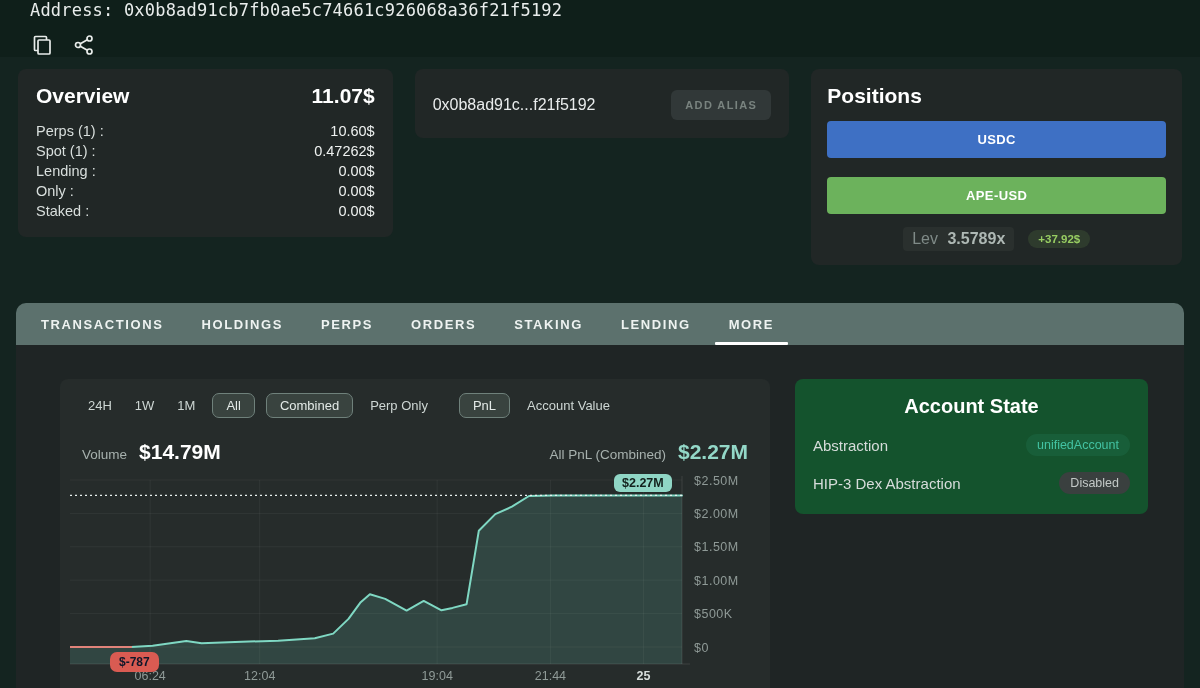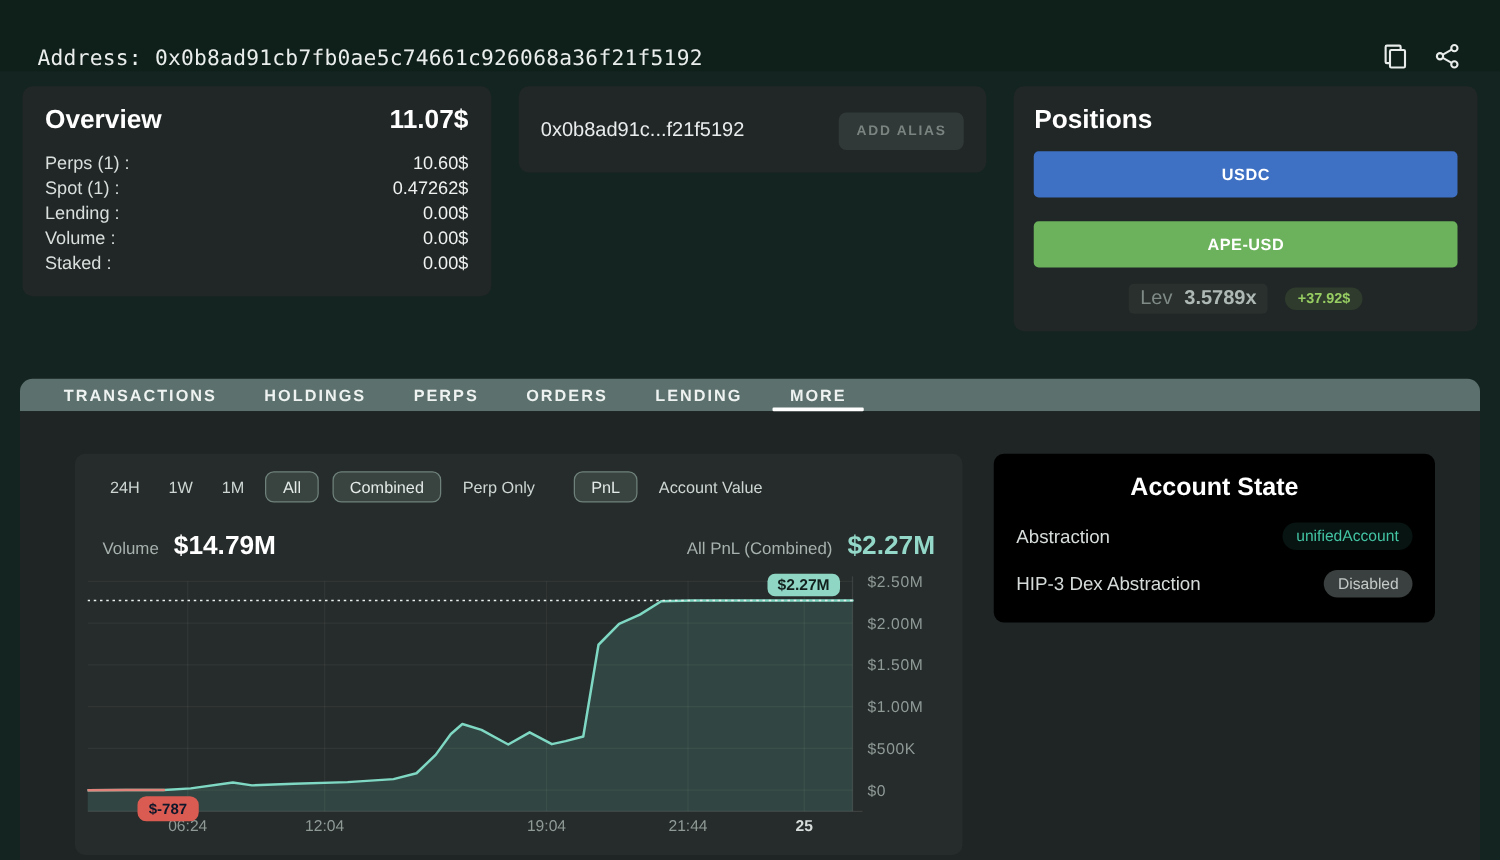--- a/index.html
+++ b/index.html
@@ -7,22 +7,23 @@
   body {
     background:#142420;
     font-family:"Liberation Sans", sans-serif;
     overflow:hidden;
     position:relative;
     color:#e9edec;
   }
   
   .address-bar {
     height:57px; background:#0f1f1a;
-    display:flex; align-items:flex-end; justify-content:space-between;
+    display:flex; align-items:flex-start; justify-content:space-between;
     padding:0 30px;
+    flex-direction:column;
   }
   .address-text {
     font-family:"DejaVu Sans Mono", monospace;
     font-size:17px; color:#e9edec; letter-spacing:.2px;
   }
   .addr-icons { display:flex; gap:18px; align-items:center; }
   .icon-btn { background:none; border:none; cursor:pointer; padding:0; }
   .icon-btn svg { width:24px; height:24px; display:block; }
 
   
@@ -59,21 +60,21 @@
   .lev-value { color:#aeb8b4; font-weight:700; margin-left:5px; }
   .pnl-badge {
     background:rgba(140,200,90,0.13); color:#97cd62; border-radius:10px;
     padding:3px 10px; font-size:11.5px; font-weight:700;
   }
 
   
   .panel { margin:38px 16px 0; }
   .tab-bar {
     background:#5c716d; border-radius:10px 10px 0 0;
-    display:flex; height:26px; align-items:stretch; padding:0 16px;
+    display:flex; height:42px; align-items:stretch; padding:0 6px;
   }
   .tab {
     position:relative; display:flex; align-items:center; padding:0 19px;
     color:#eef3f1; font-size:13px; font-weight:600; letter-spacing:1.6px;
     cursor:pointer; background:none; border:none; font-family:"Liberation Sans", sans-serif;
   }
   .tab.active::after {
     content:""; position:absolute; left:5px; right:5px; bottom:0; height:3px;
     background:#ffffff; border-radius:1px;
   }
@@ -107,21 +108,21 @@
     color:#13211d; font-size:12.5px; font-weight:700;
     padding:2px 8px; border-radius:6px;
   }
   .start-badge {
     position:absolute; left:40px; top:180px;
     color:#0f172a; font-size:12px; font-weight:700;
     padding:3px 9px; border-radius:7px;
   }
 
   
-  .account-card { flex:1; background:#000000; border-radius:8px; padding:16px 18px 20px; align-self:flex-start; }
+  .account-card { flex:1; background:#14532d; border-radius:8px; padding:16px 18px 20px; align-self:flex-start; }
   .account-title { text-align:center; font-size:20px; font-weight:700; color:#ffffff; }
   .acc-row { display:flex; justify-content:space-between; align-items:center; margin-top:16px; }
   .acc-label { color:#d6dcda; font-size:15px; }
   .badge-teal { color:#43c3a3; background:rgba(67,195,163,0.10); padding:4px 11px; border-radius:13px; font-size:12.5px; }
   .badge-gray { color:#c3c9c7; background:#3a403f; padding:4px 11px; border-radius:13px; font-size:12.5px; }
 </style>
 </head>
 <body>
 
 <header class="address-bar">
@@ -166,21 +167,21 @@
       </div>
       <div class="ov-row">
         <span>Spot (1) :</span>
         <span class="ov-value">0.47262$</span>
       </div>
       <div class="ov-row">
         <span>Lending :</span>
         <span class="ov-value">0.00$</span>
       </div>
       <div class="ov-row">
-        <span>Volume :</span>
+        <span>Only :</span>
         <span class="ov-value">0.00$</span>
       </div>
       <div class="ov-row">
         <span>Staked :</span>
         <span class="ov-value">0.00$</span>
       </div>
     </div>
   </div>
 
   <div class="card infos-card">
@@ -205,20 +206,21 @@
     </div>
   </div>
 </section>
 
 <section class="panel">
   <nav class="tab-bar">
     <button class="tab">TRANSACTIONS</button>
     <button class="tab">HOLDINGS</button>
     <button class="tab">PERPS</button>
     <button class="tab">ORDERS</button>
+    <button class="tab">STAKING</button>
     <button class="tab">LENDING</button>
     <button class="tab active">MORE</button>
   </nav>
 
   <div class="panel-content">
 
     <div class="chart-card">
       <div class="controls-row">
         <button class="ctl-text">24H</button>
         <button class="ctl-text">1W</button>

